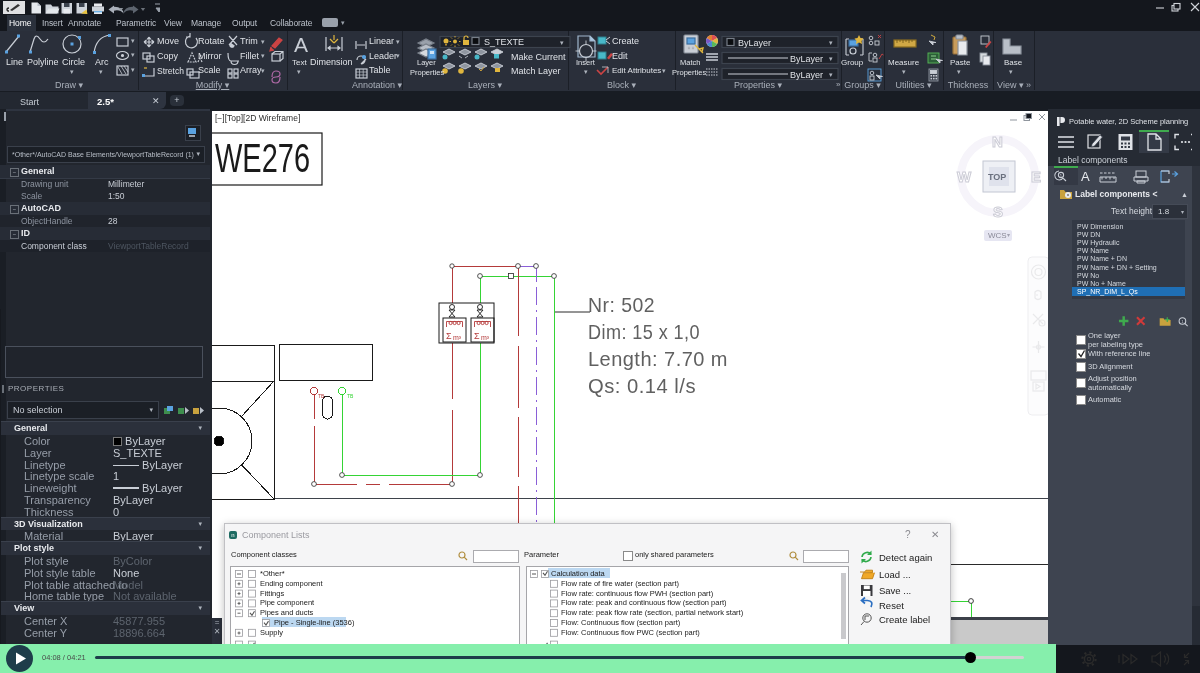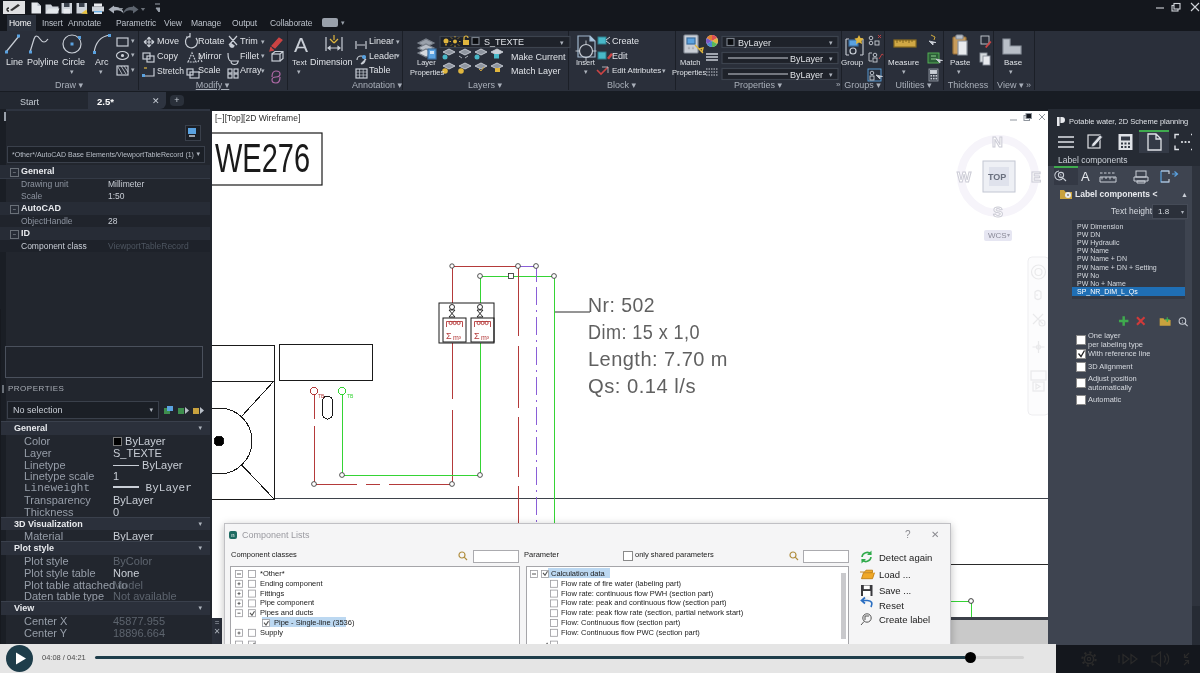--- a/index.html
+++ b/index.html
@@ -453,21 +453,21 @@
         <span class="prv">S_TEXTE</span>
       </div>
  <div class="prow" style="top:348.6px;">
         <span class="prl">Linetype</span>
         <span class="prv"><span style="display:inline-block;width:26px;height:1px;background:#c9ced6;vertical-align:3px;"></span> ByLayer</span>
       </div>
  <div class="prow" style="top:360.4px;">
         <span class="prl">Linetype scale</span>
         <span class="prv">1</span>
       </div>
- <div class="prow" style="top:372.2px;font-family:Liberation Mono, monospace;">
+ <div class="prow" style="top:372.2px;">
         <span class="prl">Lineweight</span>
         <span class="prv"><span style="display:inline-block;width:26px;height:2px;background:#c9ced6;vertical-align:3px;"></span> ByLayer</span>
       </div>
  <div class="prow" style="top:384px;">
         <span class="prl">Transparency</span>
         <span class="prv">ByLayer</span>
       </div>
  <div class="prow" style="top:395.8px;">
         <span class="prl">Thickness</span>
         <span class="prv">0</span>
@@ -490,21 +490,21 @@
       </div>
  <div class="prow" style="top:456.8px;">
         <span class="prl">Plot style table</span>
         <span class="prv">None</span>
       </div>
  <div class="prow" style="top:468.6px;">
         <span class="prl">Plot table attached to</span>
         <span class="prv gray">Model</span>
       </div>
  <div class="prow" style="top:480.4px;">
-        <span class="prl">Daten table type</span>
+        <span class="prl">Home table type</span>
         <span class="prv gray">Not available</span>
       </div>
  <div class="phead" style="top:492.2px;">
         <span style="position:absolute;left:14px;top:1px;">View</span>
         <span style="position:absolute;right:8px;top:2px;font-weight:normal;font-size:7px;color:#aeb4bd;">▾</span>
       </div>
  <div class="prow" style="top:505px;">
         <span class="prl">Center X</span>
         <span class="prv gray">45877.955</span>
       </div>
@@ -693,21 +693,21 @@
  <div class="cb" style="left:398px;top:27px;"></div>
  <div class="ab tre" style="left:410px;top:26px;">only shared parameters</div>
  <svg class="ab" style="left:564px;top:27px;" width="10" height="10" viewBox="0 0 10 10">
         <circle cx="4" cy="4" r="3" fill="none" stroke="#b08d3e" stroke-width="1.2"></circle>
         <path d="M6.2 6.2 L9 9" stroke="#b08d3e" stroke-width="1.2"></path>
       </svg>
  <div class="ab" style="left:578px;top:26px;width:44px;height:11px;background:#fff;border:1px solid #ababaf;"></div>
  <div class="ab" style="left:301px;top:42px;width:321px;height:80px;background:#fff;border:1px solid #a5a5a9;overflow:hidden;">
   <div class="ab" style="left:21px;top:1.4px;width:62px;height:9.8px;background:#bcd8f1;"></div>
   <div class="ab tre" style="left:24px;top:2px;">Calculation data</div>
-  <div class="ab tre" style="left:34px;top:11.8px;">Flow rate of fire water (labeling part)</div>
+  <div class="ab tre" style="left:34px;top:11.8px;">Flow rate of fire water (section part)</div>
   <div class="ab tre" style="left:34px;top:21.6px;">Flow rate: continuous flow PWH (section part)</div>
   <div class="ab tre" style="left:34px;top:31.4px;">Flow rate: peak and continuous flow (section part)</div>
   <div class="ab tre" style="left:34px;top:41.2px;">Flow rate: peak flow rate (section, partial network start)</div>
   <div class="ab tre" style="left:34px;top:51px;">Flow: Continuous flow (section part)</div>
   <div class="ab tre" style="left:34px;top:60.8px;">Flow: Continuous flow PWC (section part)</div>
   <svg class="ab" style="left:0;top:0" width="36" height="80" viewBox="0 0 36 80">
    <g fill="#fff" stroke="#9a9a9e" stroke-width="0.8">
     <rect x="3.5" y="3.5" width="7" height="7"></rect>
             <rect x="14.5" y="3.5" width="7" height="7"></rect>
     <rect x="23.5" y="13.3" width="7" height="7"></rect>
@@ -852,21 +852,21 @@
  <div class="cb" style="left:28px;top:253px;background:#fff;"></div>
  <div class="ab" style="left:40px;top:253px;font-size:7.5px;color:#d5d9df;">3D Alignment</div>
  <div class="cb" style="left:28px;top:269px;background:#fff;"></div>
  <div class="ab" style="left:40px;top:265px;font-size:7.5px;color:#d5d9df;">Adjust position<br>automatically</div>
  <div class="cb" style="left:28px;top:286px;background:#fff;"></div>
  <div class="ab" style="left:40px;top:286px;font-size:7.5px;color:#d5d9df;">Automatic</div>
  <div class="ab" style="left:144px;top:0;width:8px;height:536px;background:#262b34;"></div>
  <div class="ab" style="left:144px;top:57px;width:8px;height:440px;background:#2e333d;"></div>
 </div>
 
-<div class="ab" style="left:0;top:644px;width:1056px;height:29px;background:#e5e5e5;z-index:50;">
+<div class="ab" style="left:0;top:644px;width:1056px;height:29px;background:#86efac;z-index:50;">
  <svg class="ab" style="left:5px;top:0px;" width="30" height="29" viewBox="0 0 30 29">
         <circle cx="14.5" cy="14.5" r="13.5" fill="#1e3d4a"></circle>
         <path d="M11 8.5 L21 14.5 L11 20.5 Z" fill="#fff"></path>
       </svg>
  <div class="ab" style="left:42px;top:9px;font-size:7.5px;color:#4a4a4a;">04:08 / 04:21</div>
  <div class="ab" style="left:95px;top:12px;width:871px;height:3px;background:#1e3d4a;border-radius:2px;"></div>
  <div class="ab" style="left:974px;top:12px;width:50px;height:3px;background:#d2d2d2;border-radius:2px;"></div>
  <div class="ab" style="left:965px;top:8px;width:11px;height:11px;background:#000;border-radius:50%;"></div>
  <svg class="ab" style="left:1080px;top:6px;" width="115" height="18" viewBox="0 0 115 18">
   <g stroke="#2a2a2a" fill="none" stroke-width="1.4">

